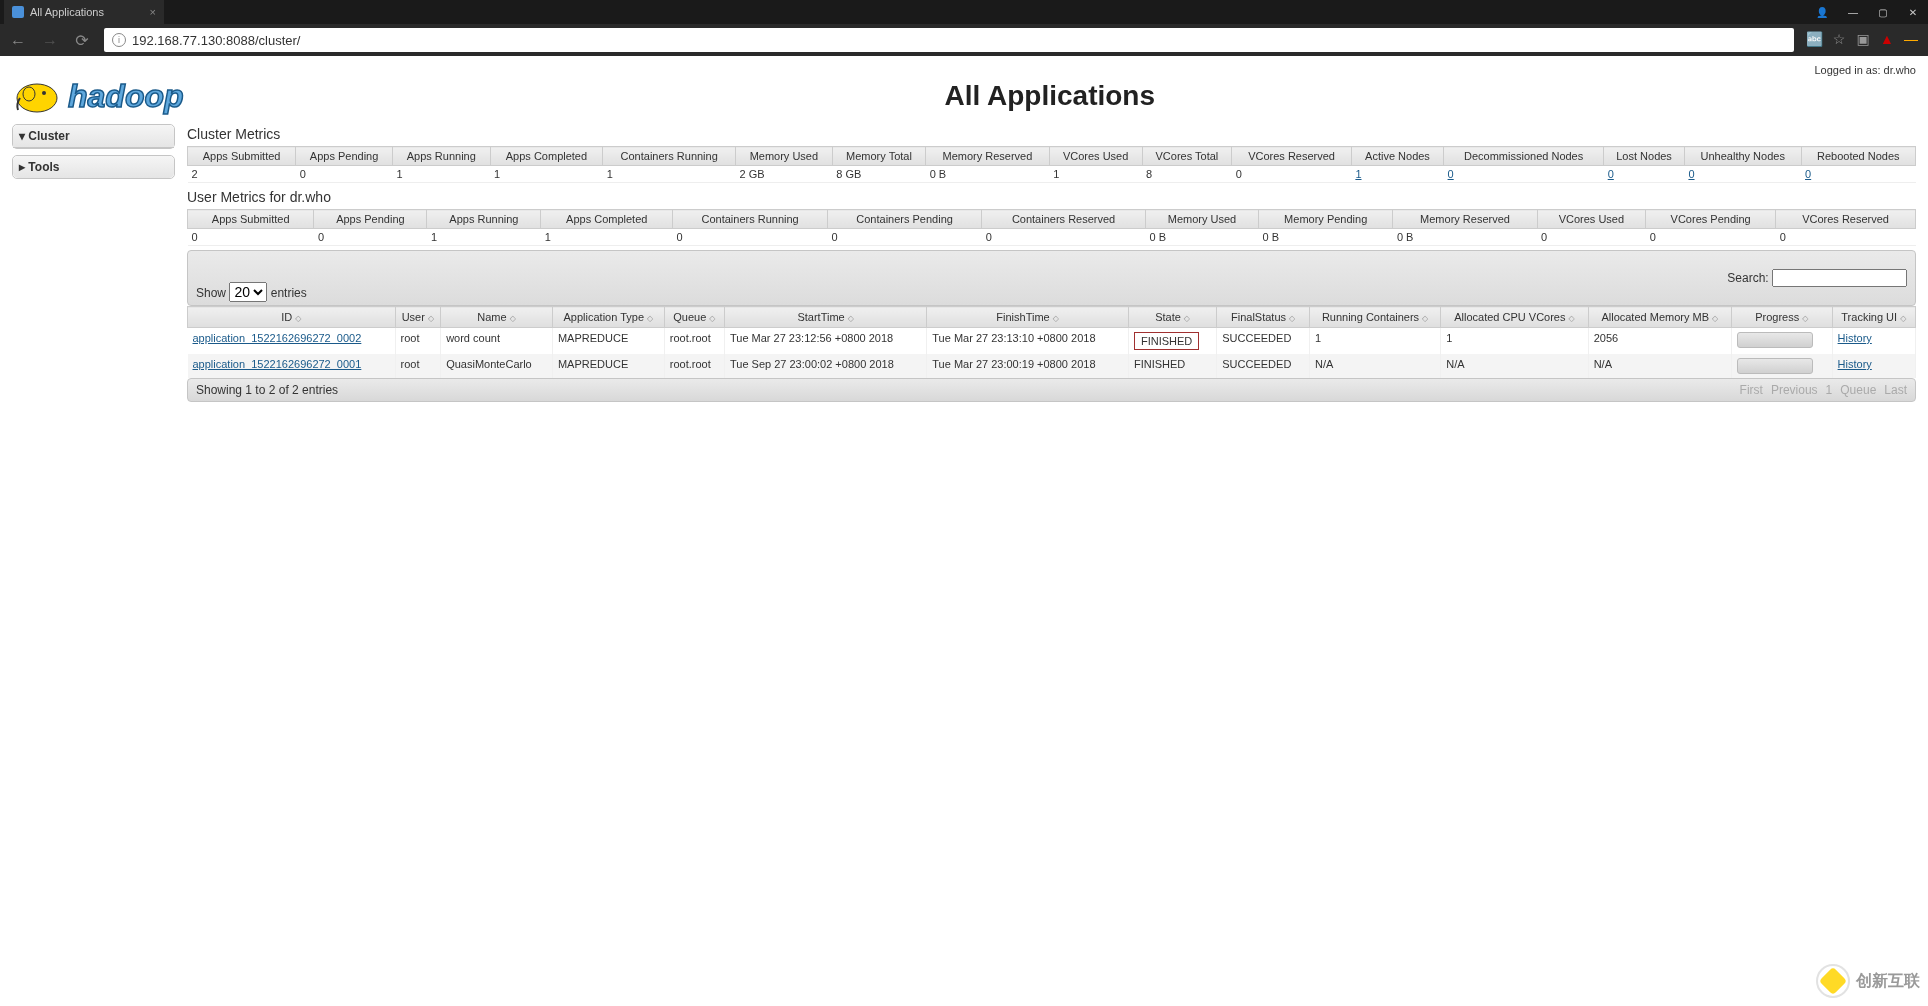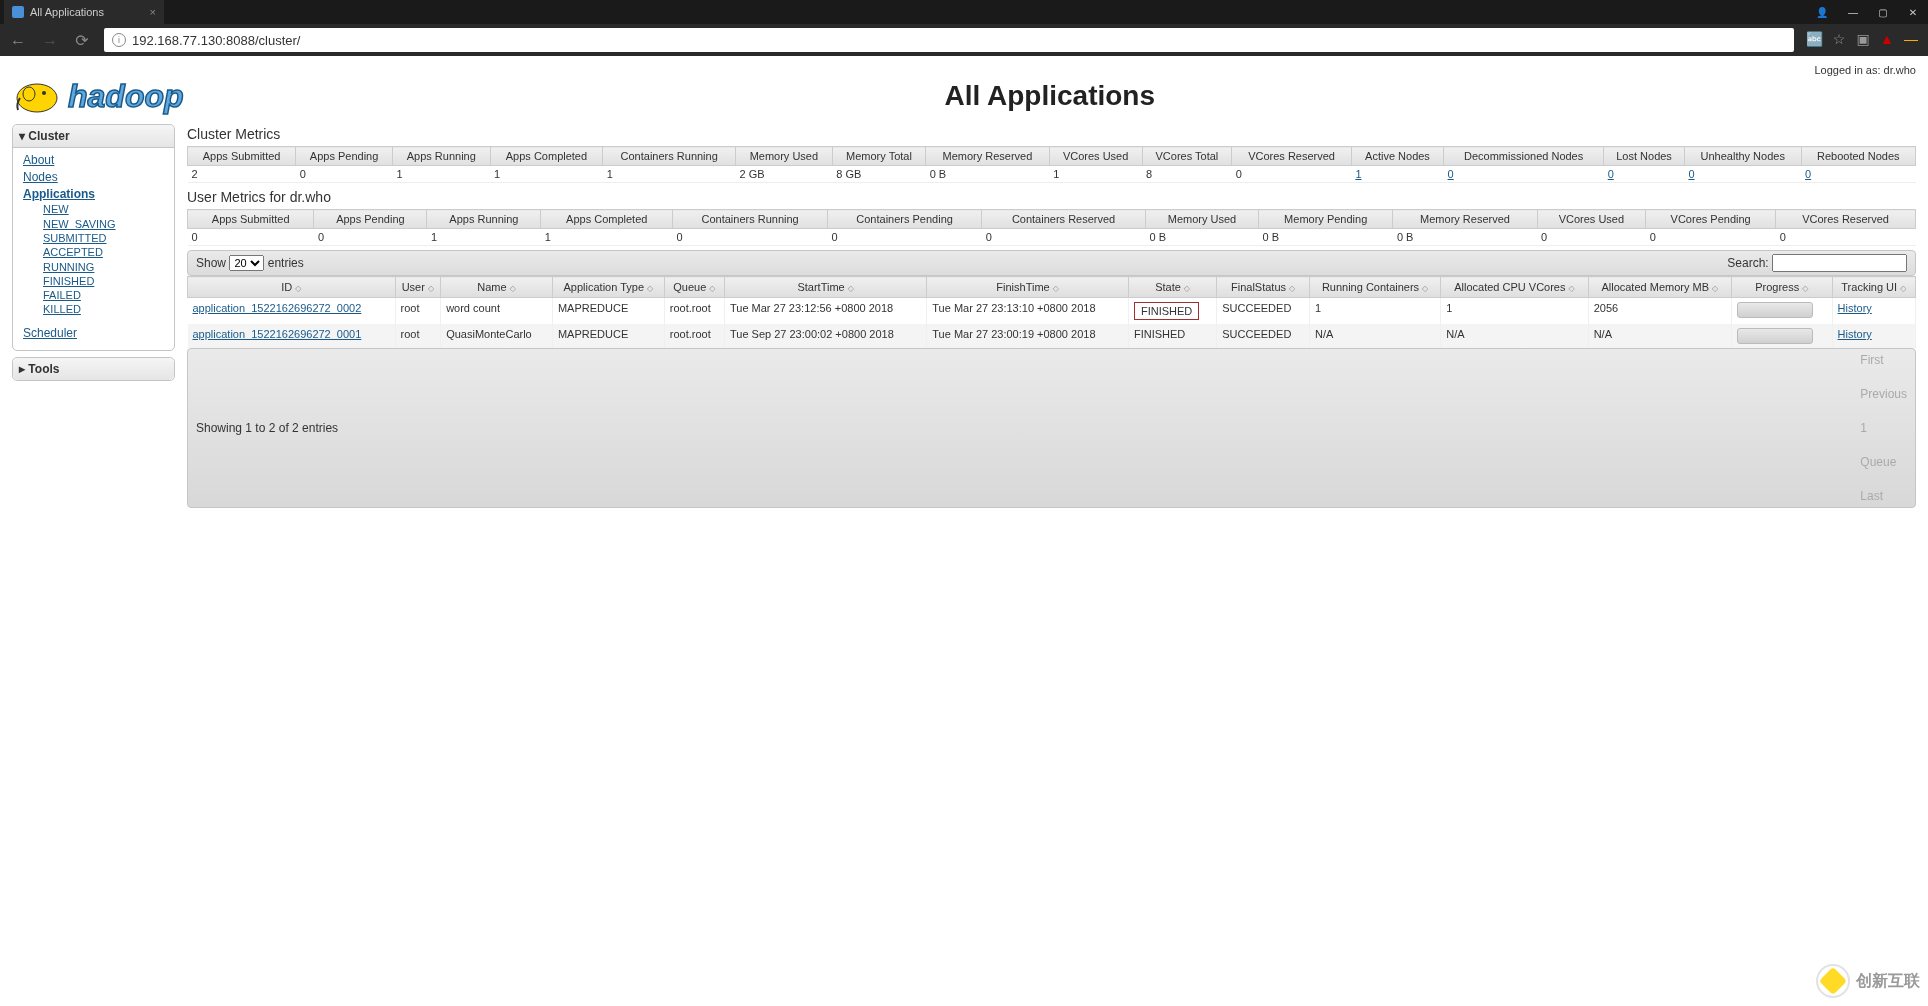--- a/index.html
+++ b/index.html
@@ -33,32 +33,32 @@
 .sidebar-link{color:#1a5a8a;text-decoration:underline;display:block;line-height:1.4;font-size:12px;}
 .sidebar-sublink{color:#1a5a8a;text-decoration:underline;display:block;line-height:1.3;font-size:11px;margin-left:20px;}
 .sidebar-strong{font-weight:bold;}
 .sidebar-header.collapsed{border-bottom:none;border-radius:5px;}
 .main{flex:1;min-width:0;}
 .section-title{font-size:14px;font-weight:normal;margin:2px 0 4px 0;color:#333;}
 .metrics-table{width:100%;border-collapse:collapse;font-size:11px;}
 .metrics-table th{background:linear-gradient(#f0f0f0,#e0e0e0);border:1px solid #ccc;padding:3px 4px;text-align:center;font-weight:normal;}
 .metrics-table td{padding:2px 4px;text-align:left;border-bottom:1px solid #eee;}
 .controls-row{display:flex;justify-content:space-between;align-items:center;background:linear-gradient(#eaeaea,#dcdcdc);border:1px solid #c5c5c5;border-radius:4px;padding:3px 8px;margin-top:4px;}
-.show-entries select{font-size:11px;}
+.show-entries select{font-size:14px;margin-top:28px;}
 .search-box input{width:135px;font-size:11px;padding:1px 3px;}
 .apps-table{width:100%;border-collapse:collapse;font-size:11px;}
 .apps-table thead th{background:linear-gradient(#f0f0f0,#dedede);border:1px solid #ccc;padding:4px 3px;text-align:center;font-weight:normal;position:relative;font-size:11px;}
 .sort-icon{font-size:8px;color:#999;margin-left:3px;}
 .apps-table tbody td{padding:4px 5px;border-right:1px solid #f0f0f0;vertical-align:top;}
 .apps-table tbody tr:nth-child(even){background:#f4f4f4;}
 .app-link{color:#1a5a8a;text-decoration:underline;}
 .state-highlight{border:1px solid #a03030;padding:2px 6px;display:inline-block;}
 .progress-bar{background:linear-gradient(#e8e8e8,#d0d0d0);height:16px;width:76px;border:1px solid #bbb;border-radius:3px;}
 .footer-row{display:flex;justify-content:space-between;align-items:center;background:linear-gradient(#eaeaea,#d8d8d8);border:1px solid #c5c5c5;border-radius:4px;padding:4px 8px;margin-top:0px;}
-.pagination{display:flex;gap:20px;color:#aaa;flex-direction:column;}
+.pagination{display:flex;gap:8px;color:#aaa;}
 .pagination span{cursor:pointer;}
 .watermark{position:fixed;right:8px;bottom:8px;display:flex;align-items:center;gap:6px;opacity:0.85;}
 .wm-circle{width:34px;height:34px;border-radius:50%;background:#fff;border:2px solid #ddd;display:flex;align-items:center;justify-content:center;}
 .wm-circle-inner{width:20px;height:20px;background:#ffd400;border-radius:4px;transform:rotate(45deg);}
 .wm-text{font-size:16px;color:#888;font-weight:bold;text-align:right;}
 </style>
 </head>
 <body>
 
 <div class="browser-chrome">
@@ -106,34 +106,20 @@
       </div>
       <span class="logo-text">hadoop</span>
     </div>
     <h1 class="page-title">All Applications</h1>
   </div>
 
   <div class="layout">
     <div class="sidebar">
       <div class="sidebar-box">
         <div class="sidebar-header">▾ <span>Cluster</span></div>
-        <div class="sidebar-body">
-          <a class="sidebar-link">About</a>
-          <a class="sidebar-link">Nodes</a>
-          <a class="sidebar-link sidebar-strong">Applications</a>
-          <a class="sidebar-sublink">NEW</a>
-          <a class="sidebar-sublink">NEW_SAVING</a>
-          <a class="sidebar-sublink">SUBMITTED</a>
-          <a class="sidebar-sublink">ACCEPTED</a>
-          <a class="sidebar-sublink">RUNNING</a>
-          <a class="sidebar-sublink">FINISHED</a>
-          <a class="sidebar-sublink">FAILED</a>
-          <a class="sidebar-sublink">KILLED</a>
-          <a class="sidebar-link" style="margin-top:8px">Scheduler</a>
-        </div>
       </div>
       <div class="sidebar-box">
         <div class="sidebar-header collapsed">▸ <span>Tools</span></div>
       </div>
     </div>
 
     <div class="main">
       <div class="section-title">Cluster Metrics</div>
       <table class="metrics-table">
         <thead>

